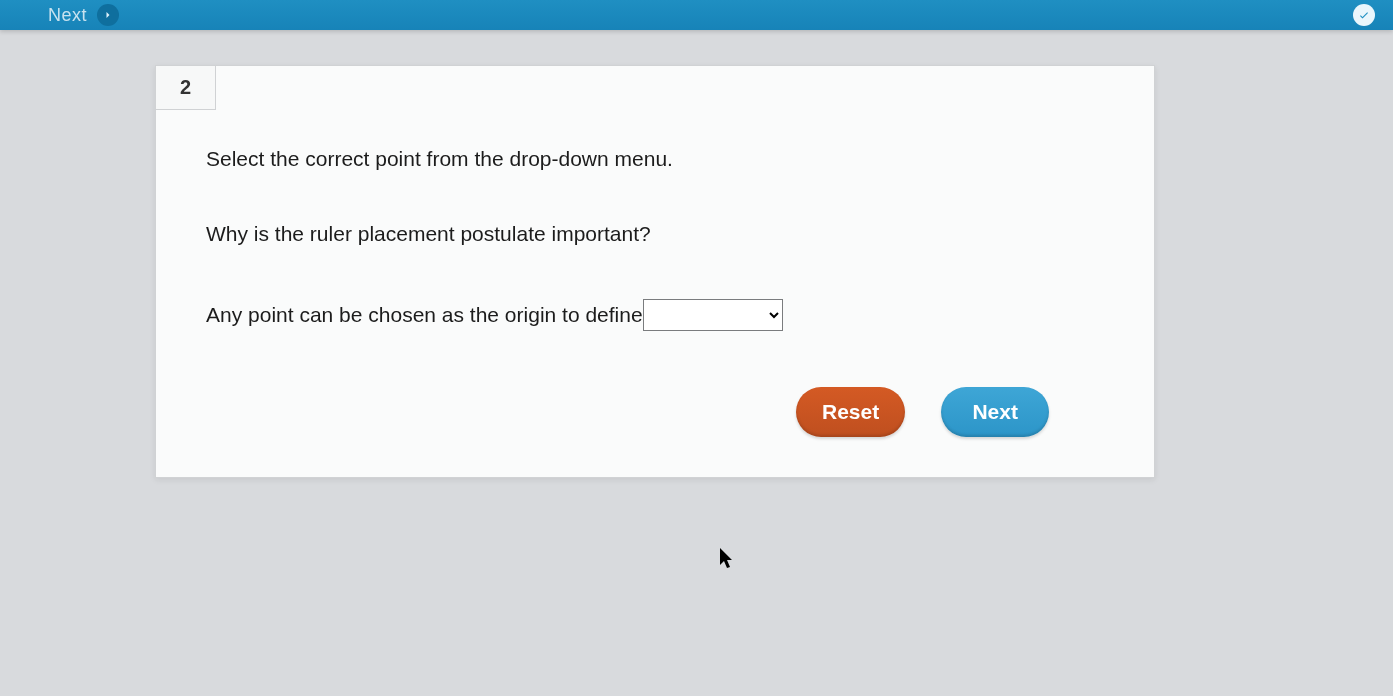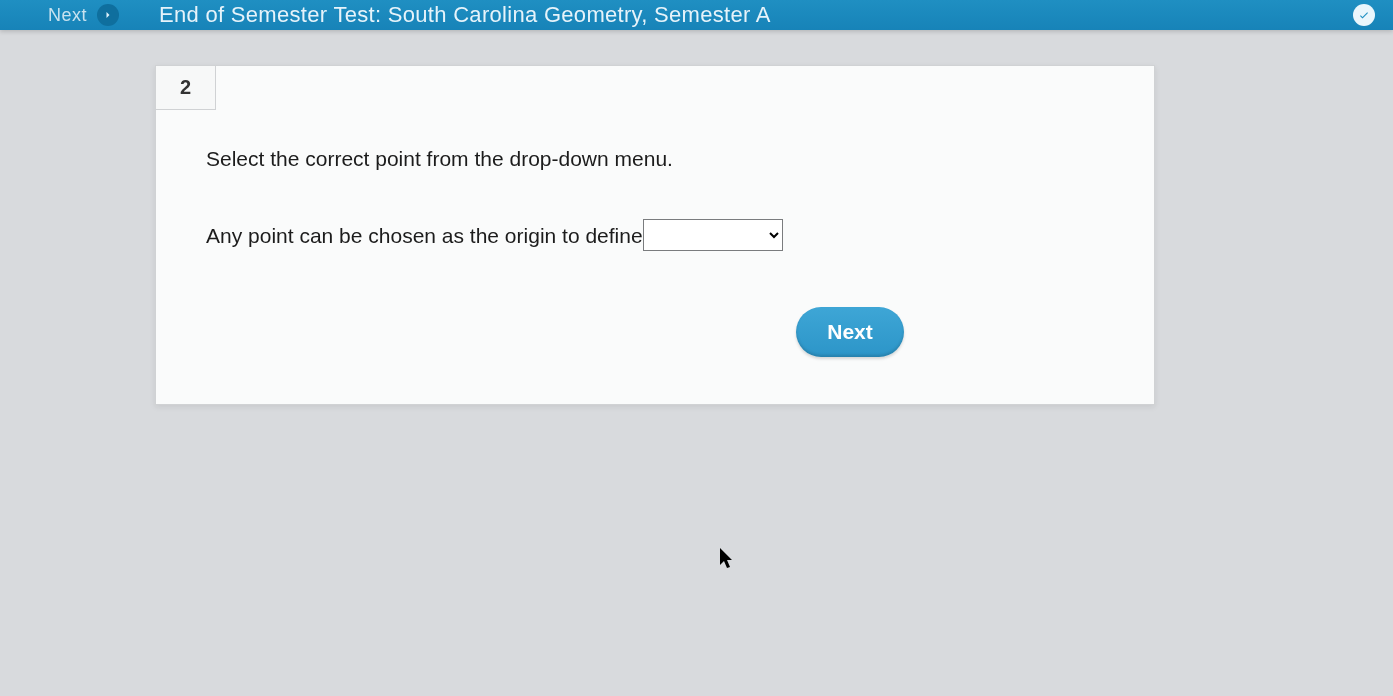--- a/index.html
+++ b/index.html
@@ -76,41 +76,44 @@
 
 <div class="topbar">
   <div class="next-top">
     <span>Next</span>
     <span class="arrow-circle">
       <svg width="12" height="12" viewBox="0 0 24 24">
           <path fill="currentColor" d="M9 6l6 6-6 6z"></path>
         </svg>
     </span>
   </div>
-  <div class="title">End of Semester Test: South Carolina Geometry, Semester A</div>
   <div class="check-circle">
     <svg width="12" height="12" viewBox="0 0 24 24">
         <path fill="currentColor" d="M9 16.2l-3.5-3.5L4 14.2 9 19l11-11-1.5-1.5z"></path>
       </svg>
   </div>
 </div>
 
 <div class="card">
   <div class="qnum-tab">
     <span>2</span>
   </div>
   <div class="qbody">
     <div class="instr">Select the correct point from the drop-down menu.</div>
+    <div class="prompt">Why is the ruler placement postulate important?</div>
     <div class="answer-line">
       <span>Any point can be chosen as the origin to define</span>
       <select value="">
         <option></option>
       </select>
     </div>
     <div class="actions">
+      <button class="btn btn-reset">
+        <span>Reset</span>
+      </button>
       <button class="btn btn-next">
         <span>Next</span>
       </button>
     </div>
   </div>
 </div>
 
 <svg class="cursor-shape" viewBox="0 0 16 22">
   <path fill="#000" d="M0 0 L0 17 L4 13 L7 20 L10 19 L7 12 L12 12 Z"></path>
 </svg>

